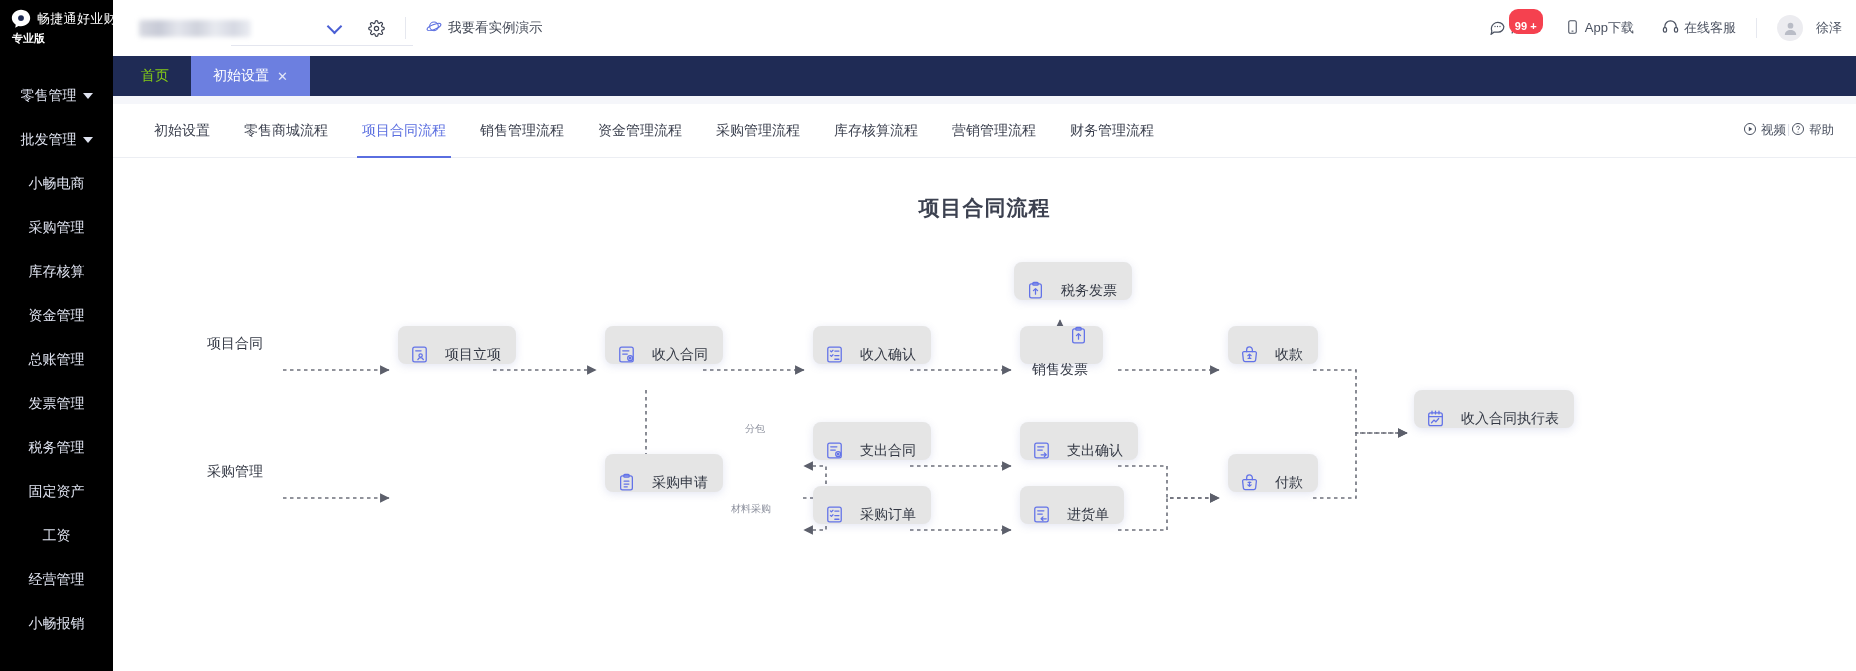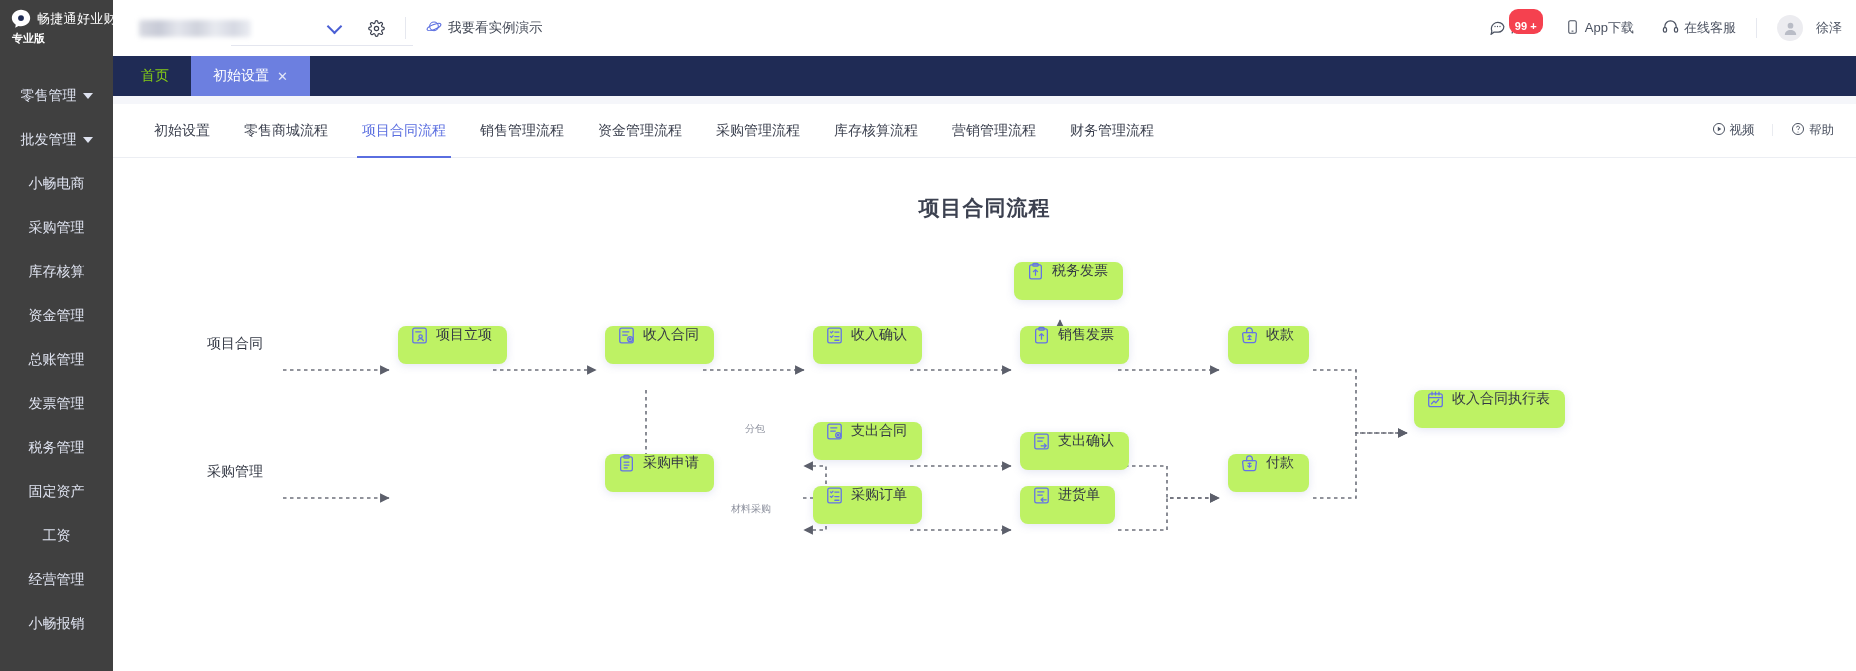--- a/index.html
+++ b/index.html
@@ -7,21 +7,21 @@
     width: 1856px; height: 671px;
     font-family: "Liberation Sans", "DejaVu Sans", sans-serif;
     background: #f5f6fa;
     overflow: hidden;
   }
   .app { position: relative; width: 1856px; height: 671px; display: flex; }
 
   
   .sidebar {
     width: 113px; height: 671px;
-    background: #404040;
+    background: #000000;
     flex: 0 0 113px;
     position: relative;
     overflow: hidden;
   }
   .logo-wrap {
     height: 56px; padding: 8px 0 0 10px;
     display: flex; flex-direction: column; gap: 1px;
   }
   .logo-row { display: flex; align-items: center; gap: 5px; }
   .logo-mark { width: 22px; height: 22px; flex: 0 0 22px; }
@@ -102,35 +102,35 @@
   }
   .navtab {
     font-size: 14px; color: #3a3f4d; padding: 0 17px; height: 54px;
     display: flex; align-items: center; cursor: pointer; position: relative;
   }
   .navtab.active { color: #5a6ee0; }
   .navtab.active::after {
     content: ''; position: absolute; left: 12px; right: 12px; bottom: 0;
     height: 2px; background: #5a6ee0;
   }
-  .nav-actions { margin-left: auto; display: flex; align-items: flex-start; gap: 17px; font-family: Liberation Serif, serif; }
+  .nav-actions { margin-left: auto; display: flex; align-items: flex-start; gap: 1px; }
   .nav-act { display: flex; align-items: center; gap: 4px; font-size: 12.5px; color: #4a5160; cursor: pointer; }
   .nav-sep { color: #dcdfe8; font-size: 12px; }
 
   .diagram-title {
     text-align: center; font-size: 21px; color: #3c4150; margin-top: 36px; letter-spacing: 1px;
   }
 
   
   .canvas { position: relative; width: 100%; height: 430px; }
   .svg-layer { position: absolute; inset: 0; width: 100%; height: 430px; }
   .node {
-    position: absolute; height: 38px; background: #bef264; border-radius: 8px;
-    box-shadow: 0 2px 9px rgba(92,104,180,.17); display: flex; align-items: flex-start;
-    gap: 7px; padding: 0 15px 0 12px; cursor: pointer; white-space: nowrap;
+    position: absolute; height: 38px; background: #e5e5e5; border-radius: 8px;
+    box-shadow: 0 2px 9px rgba(92,104,180,.17); display: flex; align-items: flex-end;
+    gap: 16px; padding: 0 15px 0 12px; cursor: pointer; white-space: nowrap;
   }
   .node-label { font-size: 14px; color: #333844; }
   .rowlabel { position: absolute; font-size: 14px; color: #333844; }
   .edgelabel { position: absolute; font-size: 10px; color: #8b8f9c; text-align: right; }
   .ico { width: 19px; height: 19px; flex: 0 0 19px; display: block; }
 </style>
 </head>
 <body>
 
 <div class="app">
@@ -404,21 +404,21 @@
                   <rect x="3.5" y="2.8" width="17" height="18.4" rx="2.4"></rect>
                   <path d="M6.8 7.4l1.3 1.3 2-2"></path>
                   <line x1="12.4" y1="7.6" x2="17.6" y2="7.6"></line>
                   <path d="M6.8 13.1l1.3 1.3 2-2"></path>
                   <line x1="12.4" y1="13.3" x2="17.6" y2="13.3"></line>
                   <line x1="12.4" y1="18" x2="17.6" y2="18"></line>
                 </svg>
               </span>
               <span class="node-label">收入确认</span>
             </div>
-            <div class="node" style="left: 907px; top: 104px;">
+            <div class="node" style="left: 907px; top: 104px; flex-direction: column;">
               <span>
                 <svg class="ico" viewBox="0 0 24 24" fill="none" stroke="#6272e8" stroke-width="1.6" stroke-linecap="round" stroke-linejoin="round">
                   <rect x="4.6" y="3.6" width="14.8" height="17.6" rx="2.4"></rect>
                   <rect x="8.6" y="1.9" width="6.8" height="3.4" rx="1.2"></rect>
                   <path d="M12 16.6V9.6M9.4 12.2L12 9.6l2.6 2.6"></path>
                 </svg>
               </span>
               <span class="node-label">销售发票</span>
             </div>
             <div class="node" style="left: 1115px; top: 104px;">
@@ -450,21 +450,21 @@
                 <svg class="ico" viewBox="0 0 24 24" fill="none" stroke="#6272e8" stroke-width="1.6" stroke-linecap="round" stroke-linejoin="round">
                   <rect x="3.5" y="2.8" width="17" height="18.4" rx="2.4"></rect>
                   <line x1="7.2" y1="7.4" x2="15" y2="7.4"></line>
                   <line x1="7.2" y1="11.4" x2="13" y2="11.4"></line>
                   <circle cx="16.6" cy="16.6" r="3.1"></circle>
                   <circle cx="16.6" cy="16.6" r=".9" fill="#6272e8"></circle>
                 </svg>
               </span>
               <span class="node-label">支出合同</span>
             </div>
-            <div class="node" style="left: 907px; top: 210px;">
+            <div class="node" style="left: 907px; top: 200px;">
               <span>
                 <svg class="ico" viewBox="0 0 24 24" fill="none" stroke="#6272e8" stroke-width="1.6" stroke-linecap="round" stroke-linejoin="round">
                   <rect x="3.5" y="2.8" width="17" height="18.4" rx="2.4"></rect>
                   <line x1="7.2" y1="7.4" x2="15" y2="7.4"></line>
                   <line x1="7.2" y1="11.4" x2="13" y2="11.4"></line>
                   <path d="M11.5 17.4h6.4M15.6 15l2.4 2.4-2.4 2.4"></path>
                 </svg>
               </span>
               <span class="node-label">支出确认</span>
             </div>

